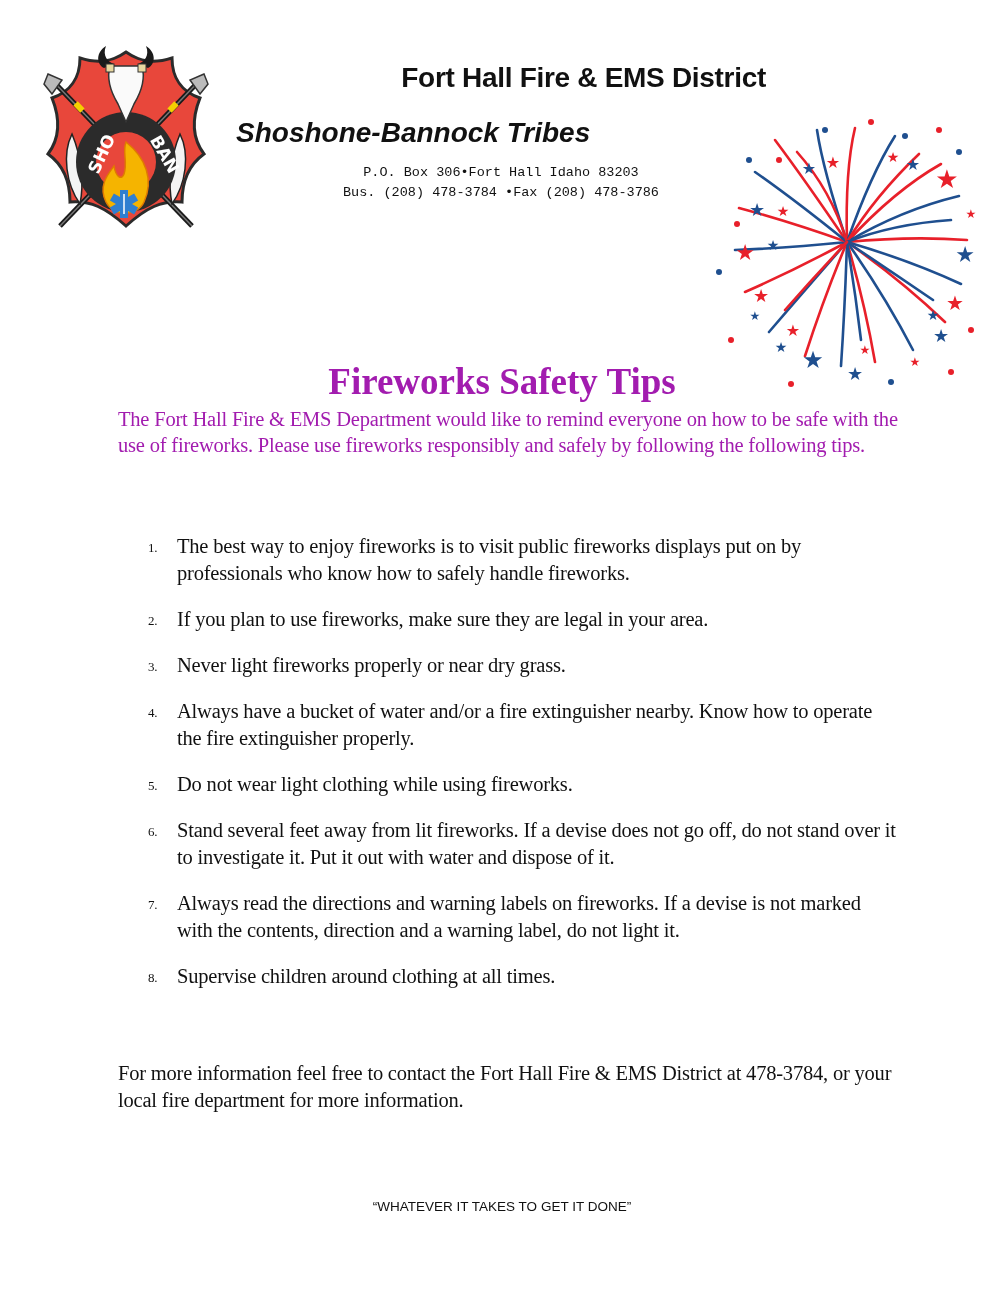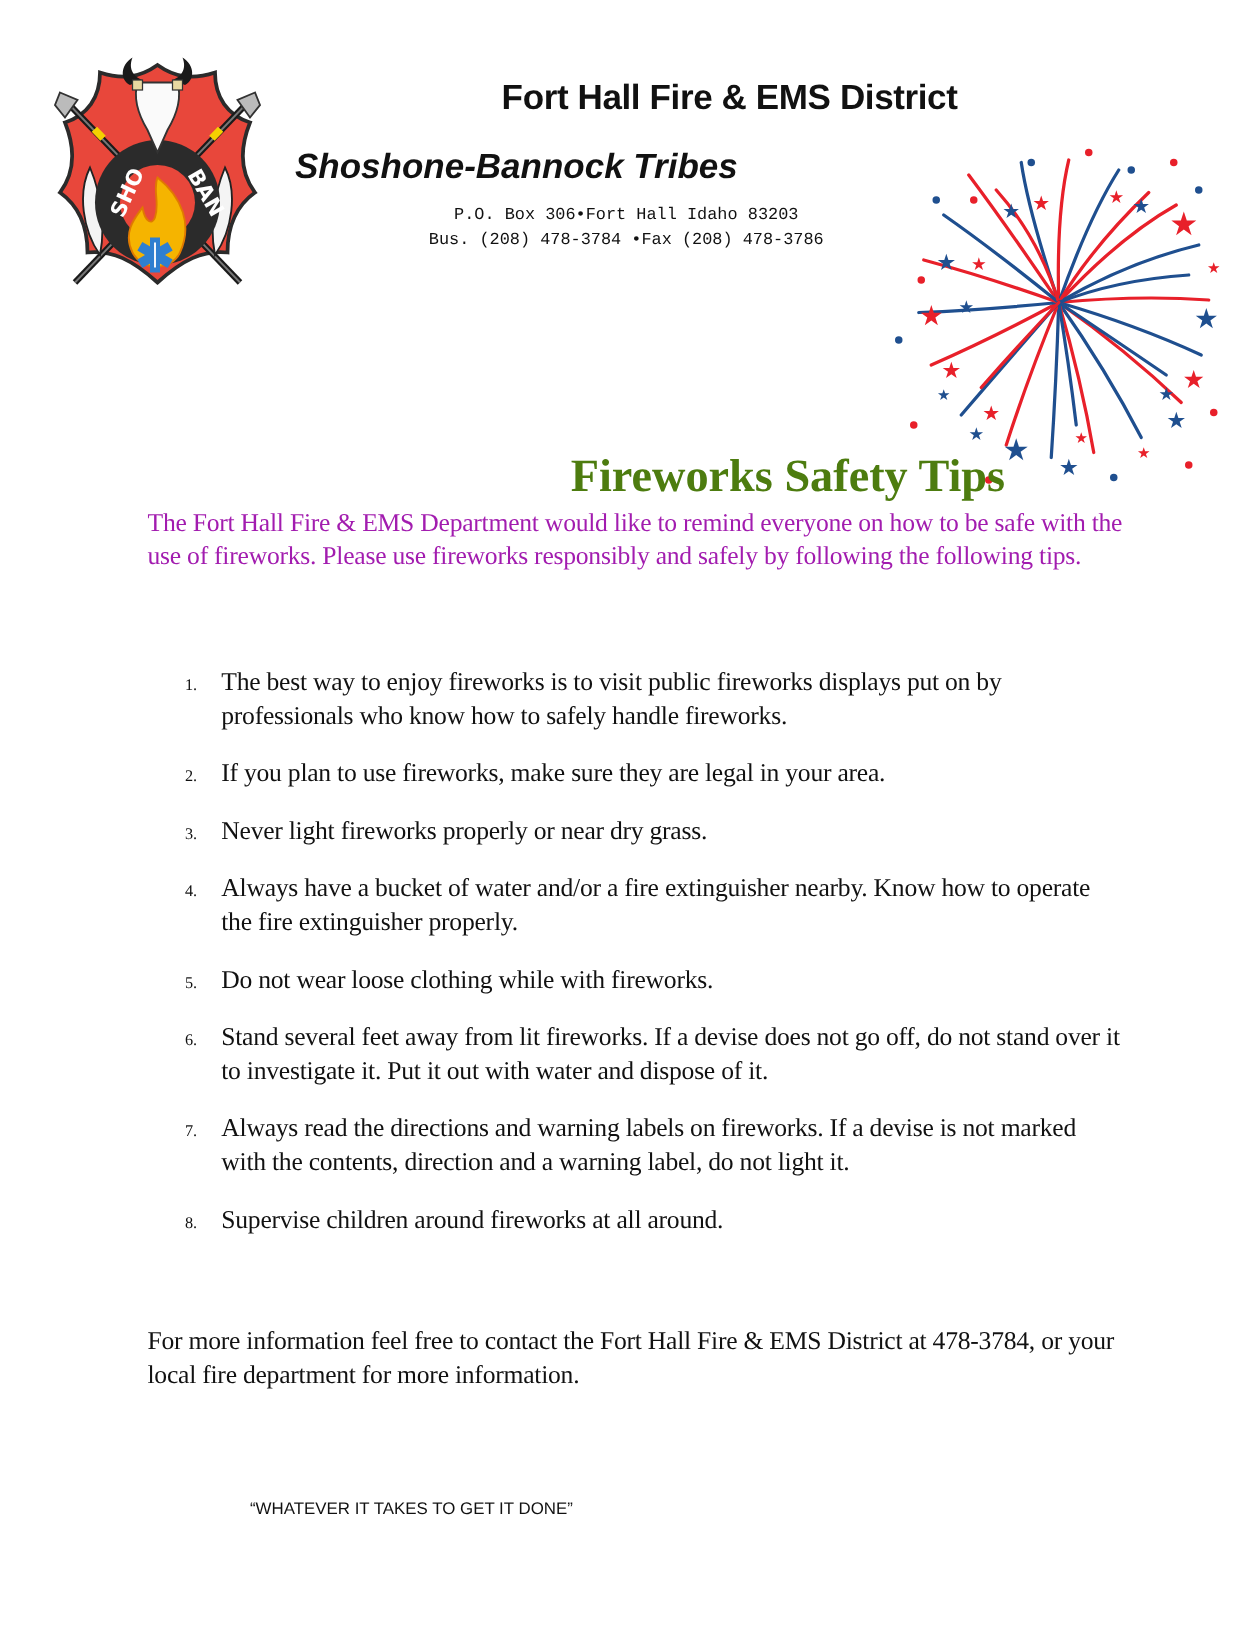--- a/index.html
+++ b/index.html
@@ -8,35 +8,35 @@
 
     .logo { position: absolute; left: 22px; top: 34px; width: 208px; height: 208px; }
     .org-title { position: absolute; left: 236px; top: 62px; width: 530px; text-align: right;
       font-family: "Liberation Sans", sans-serif; font-weight: bold; font-size: 28px; letter-spacing: -0.3px; color: #111; white-space: nowrap; }
     .org-subtitle { position: absolute; left: 236px; top: 117px; width: 530px; text-align: left;
       font-family: "Liberation Sans", sans-serif; font-weight: bold; font-style: italic; font-size: 28px; color: #111; white-space: nowrap; }
     .address { position: absolute; left: 236px; top: 163px; width: 530px; text-align: center;
       font-family: Liberation Mono, monospace; font-size: 13.5px; color: #111; line-height: 20px; }
     .fireworks { position: absolute; left: 705px; top: 100px; width: 285px; height: 290px; }
 
-    .doc-title { position: absolute; left: 200px; top: 360px; width: 604px; text-align: right;
-      font-family: "Liberation Serif", serif; font-weight: bold; font-size: 37px; color: #4d7c0f; white-space: nowrap; }
+    .doc-title { position: absolute; left: 200px; top: 360px; width: 604px; text-align: center;
+      font-family: "Liberation Serif", serif; font-weight: bold; font-size: 37px; color: #a21caf; white-space: nowrap; }
 
     .intro { position: absolute; left: 118px; top: 406px; width: 780px;
       font-family: "Liberation Serif", serif; font-size: 20.5px; line-height: 26px; color: #a21caf; letter-spacing: -0.2px; }
 
     .tips { position: absolute; left: 118px; top: 533px; width: 780px; margin: 0; padding: 0; list-style: none; }
     .tip { position: relative; padding-left: 59px; font-family: "Liberation Serif", serif; font-size: 20.5px;
       line-height: 27px; color: #111; margin-bottom: 19px; letter-spacing: -0.2px; }
     .tip-num { position: absolute; left: 30px; top: 1px; font-size: 13px; font-family: "Liberation Serif", serif; }
 
     .closing { position: absolute; left: 118px; top: 1060px; width: 780px;
       font-family: "Liberation Serif", serif; font-size: 20.5px; line-height: 27px; color: #111; letter-spacing: -0.2px; }
 
-    .motto { position: absolute; left: 200px; top: 1199px; width: 604px; 
+    .motto { position: absolute; left: 200px; top: 1199px; width: 604px; text-align: center;
       font-family: "Liberation Sans", sans-serif; font-size: 13.5px; color: #111; }
   </style>
 </head>
 <body>
 
 <div class="page">
 
   <div class="logo">
     <svg width="208" height="208" viewBox="0 0 208 208">
 
@@ -158,23 +158,23 @@
 
   <div class="doc-title">Fireworks Safety Tips</div>
 
   <div class="intro">The Fort Hall Fire &amp; EMS Department would like to remind everyone on how to be safe with the use of fireworks. Please use fireworks responsibly and safely by following the following tips.</div>
 
   <ol class="tips">
     <li class="tip"><span class="tip-num">1.</span><span>The best way to enjoy fireworks is to visit public fireworks displays put on by professionals who know how to safely handle fireworks.</span></li>
     <li class="tip"><span class="tip-num">2.</span><span>If you plan to use fireworks, make sure they are legal in your area.</span></li>
     <li class="tip"><span class="tip-num">3.</span><span>Never light fireworks properly or near dry grass.</span></li>
     <li class="tip"><span class="tip-num">4.</span><span>Always have a bucket of water and/or a fire extinguisher nearby. Know how to operate the fire extinguisher properly.</span></li>
-    <li class="tip"><span class="tip-num">5.</span><span>Do not wear loose clothing while with fireworks.</span></li>
+    <li class="tip"><span class="tip-num">5.</span><span>Do not wear light clothing while using fireworks.</span></li>
     <li class="tip"><span class="tip-num">6.</span><span>Stand several feet away from lit fireworks. If a devise does not go off, do not stand over it to investigate it. Put it out with water and dispose of it.</span></li>
     <li class="tip"><span class="tip-num">7.</span><span>Always read the directions and warning labels on fireworks. If a devise is not marked with the contents, direction and a warning label, do not light it.</span></li>
-    <li class="tip"><span class="tip-num">8.</span><span>Supervise children around fireworks at all around.</span></li>
+    <li class="tip"><span class="tip-num">8.</span><span>Supervise children around clothing at all times.</span></li>
   </ol>
 
   <div class="closing">For more information feel free to contact the Fort Hall Fire &amp; EMS District at 478-3784, or your local fire department for more information.</div>
 
   <div class="motto">“WHATEVER IT TAKES TO GET IT DONE”</div>
 
 </div>
 
 </body></html>

